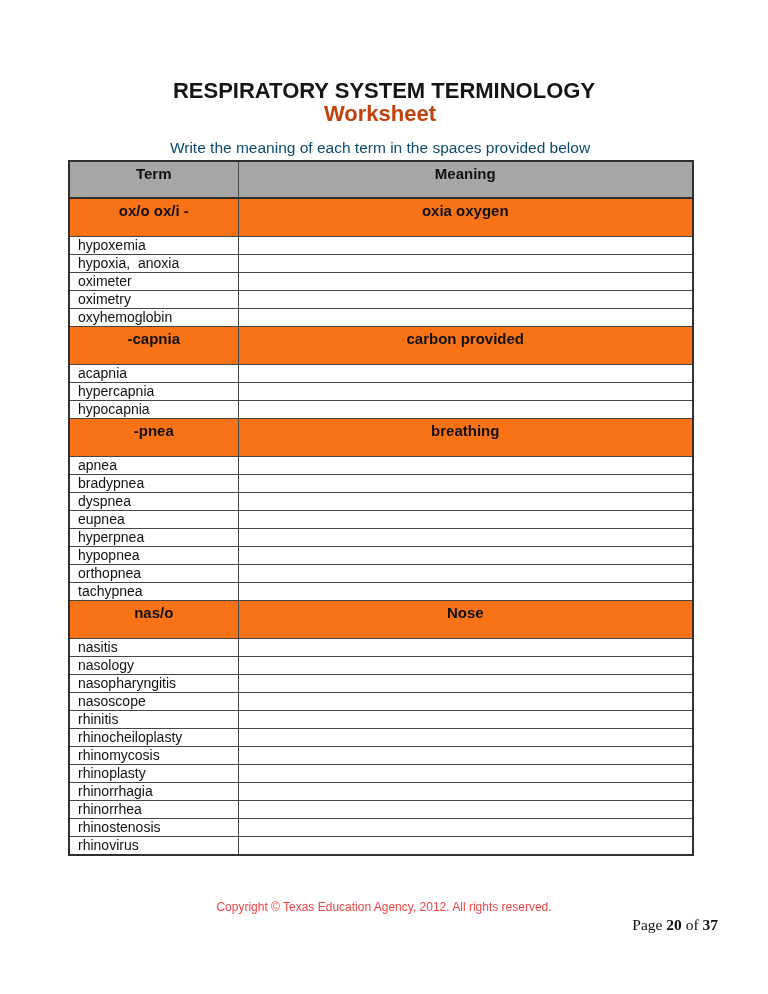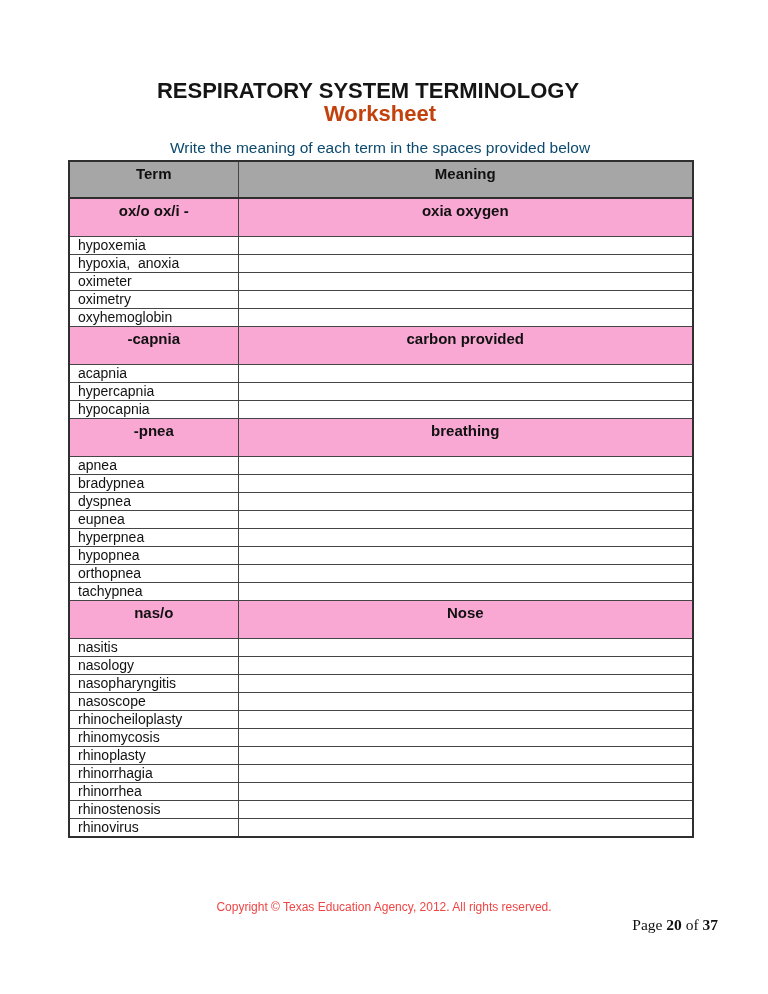--- a/index.html
+++ b/index.html
@@ -7,21 +7,21 @@
     width: 768px; height: 994px;
     background: #ffffff;
     font-family: "Liberation Sans", sans-serif;
     position: relative;
     color: #111;
   }
   .page { position: absolute; inset: 0; }
 
   .doc-title {
     position: absolute;
-    left: 56px; width: 624px; top: 79px;
+    left: 72px; width: 624px; top: 79px;
     text-align: center;
     font-size: 22px; font-weight: bold;
     line-height: 23px;
     color: #151515;
   }
   .doc-subtitle {
     position: absolute;
     left: 68px; width: 624px; top: 102px;
     text-align: center;
     font-size: 22px; font-weight: bold;
@@ -56,21 +56,21 @@
     background: #a6a6a6;
     font-weight: bold;
     font-size: 15px;
     text-align: center;
     vertical-align: top;
     padding-top: 3px;
     border-bottom: 2px solid #2f2f2f;
   }
   tr.section-row td {
     height: 33px;
-    background: #f9a8d4;
+    background: #f97316;
     font-weight: bold;
     font-size: 15px;
     text-align: center;
     vertical-align: top;
     padding-top: 3px;
   }
   tr.term-row td {
     height: 15px;
     background: #ffffff;
     font-size: 14px;
@@ -206,20 +206,24 @@
         </tr>
         <tr class="term-row">
           <td>nasopharyngitis</td>
           <td></td>
         </tr>
         <tr class="term-row">
           <td>nasoscope</td>
           <td></td>
         </tr>
         <tr class="term-row">
+          <td>rhinitis</td>
+          <td></td>
+        </tr>
+        <tr class="term-row">
           <td>rhinocheiloplasty</td>
           <td></td>
         </tr>
         <tr class="term-row">
           <td>rhinomycosis</td>
           <td></td>
         </tr>
         <tr class="term-row">
           <td>rhinoplasty</td>
           <td></td>

